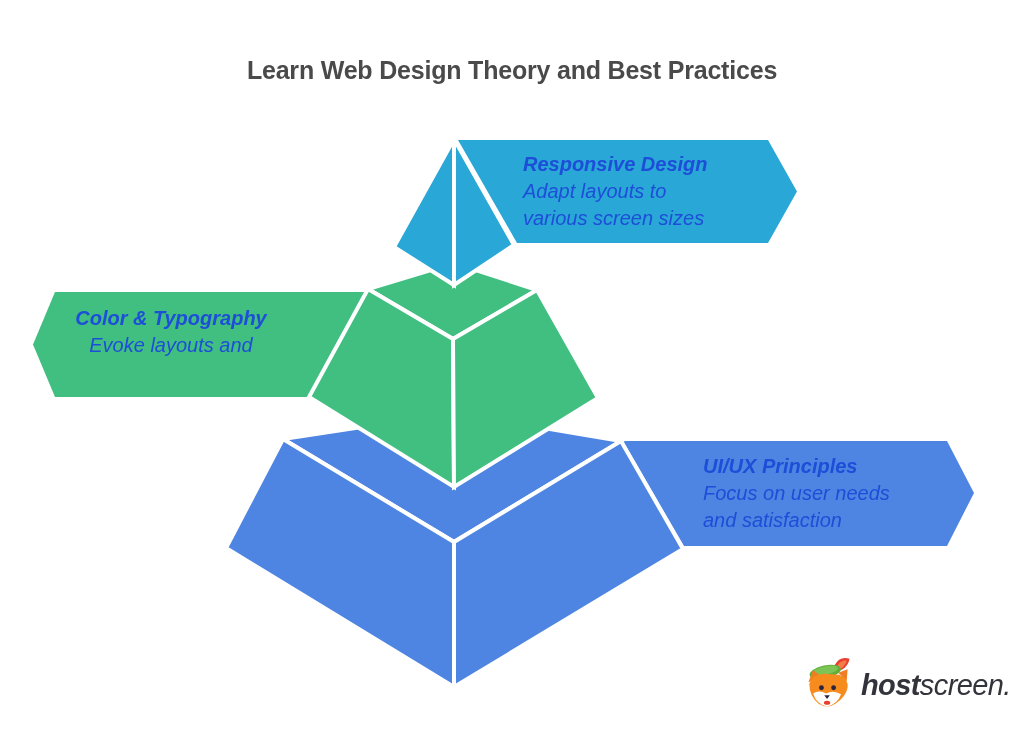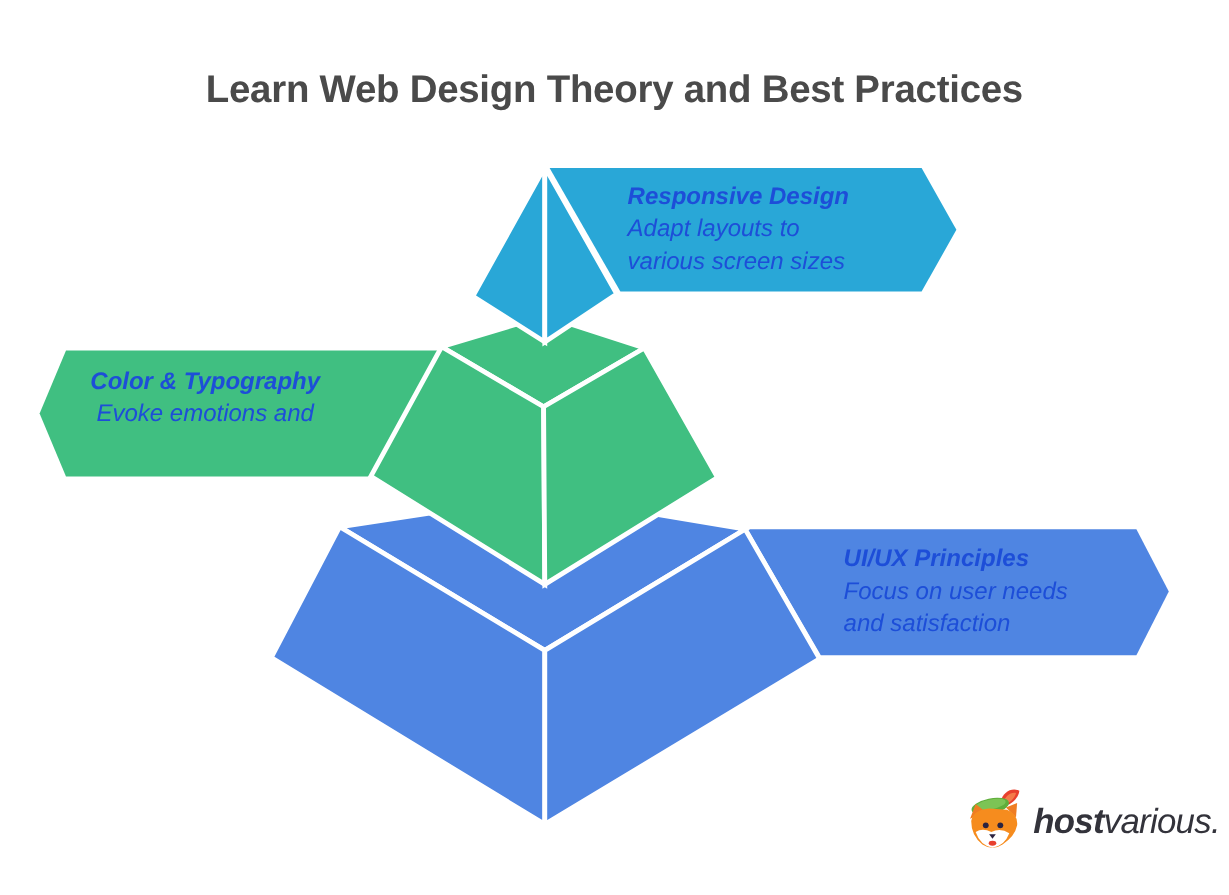--- a/index.html
+++ b/index.html
@@ -11,21 +11,21 @@
     background: #ffffff;
     overflow: hidden;
     font-family: "Liberation Sans", sans-serif;
   }
   .page-title {
     position: absolute;
     top: 56px;
     left: 0;
     width: 1024px;
     text-align: center;
-    font-size: 32px;
+    font-size: 25px;
     font-weight: bold;
     letter-spacing: -0.2px;
     color: #4a4a4a;
   }
   .pyramid-svg {
     position: absolute;
     top: 0;
     left: 0;
   }
   .band-label {
@@ -88,21 +88,21 @@
   </svg>
 
   <div class="band-label label-responsive">
     <div class="heading">Responsive Design</div>
     <div>Adapt layouts to</div>
     <div>various screen sizes</div>
   </div>
 
   <div class="band-label label-color">
     <div class="heading">Color &amp; Typography</div>
-    <div>Evoke emotions and</div>
+    <div>Evoke layouts and</div>
   </div>
 
   <div class="band-label label-uiux">
     <div class="heading">UI/UX Principles</div>
     <div>Focus on user needs</div>
     <div>and satisfaction</div>
   </div>
 
   <div class="logo">
     <svg width="56" height="58" viewBox="0 0 60 62">
@@ -120,16 +120,16 @@
 
       <path d="M14,40 Q20,36 28,40 Q36,36 44,41 Q40,52 29,54 Q18,52 14,40 Z" fill="#ffffff"></path>
 
       <circle cx="23" cy="34" r="2.6" fill="#2b2340"></circle>
       <circle cx="36" cy="34" r="2.6" fill="#2b2340"></circle>
 
       <path d="M26,42 L32,42 L29,46 Z" fill="#2b2340"></path>
 
       <ellipse cx="29" cy="50" rx="3.4" ry="2.2" fill="#e8402e"></ellipse>
     </svg>
-    <div class="logo-text"><span class="bold">host</span><span>various.</span></div>
+    <div class="logo-text"><span class="bold">host</span><span>screen.</span></div>
   </div>
 
 </div>
 
 </body></html>

